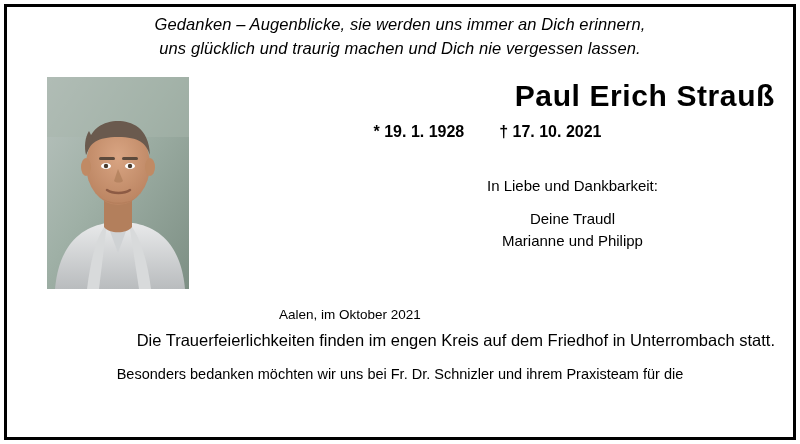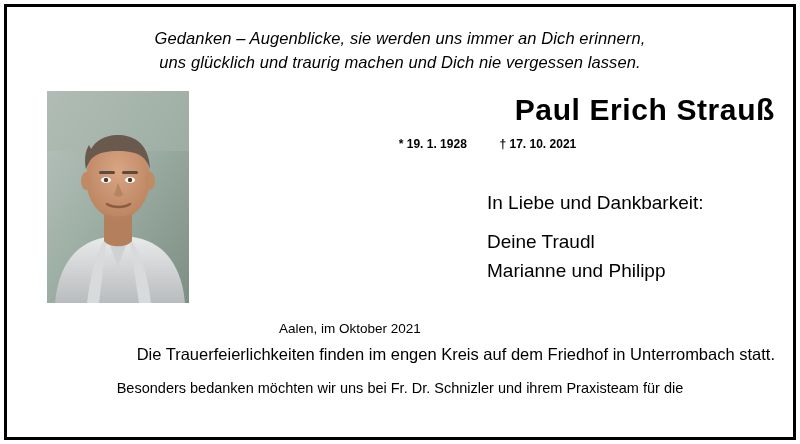--- a/index.html
+++ b/index.html
@@ -22,21 +22,21 @@
     border: 3px solid #000000;
     box-sizing: border-box;
     background: #ffffff;
     padding: 0;
   }
   .inner {
     position: relative;
     width: 100%;
     height: 100%;
     box-sizing: border-box;
-    padding: 18px 18px 10px 18px;
+    padding: 4px 18px 10px 18px;
   }
   .epitaph {
     text-align: center;
     font-style: italic;
     font-size: 16.5px;
     line-height: 1.45;
     letter-spacing: 0.1px;
     margin: 2px auto 10px auto;
     width: 92%;
   }
@@ -71,35 +71,35 @@
     font-size: 30px;
     font-weight: bold;
     letter-spacing: 0.6px;
   }
   .dates {
     position: absolute;
     left: 175px;
     right: 0;
     top: 52px;
     text-align: center;
-    font-size: 12px;
+    font-size: 16px;
     font-weight: bold;
   }
   .dates .sep {
     display: inline-block;
     width: 26px;
   }
 
   .family {
     position: absolute;
     left: 462px;
     top: 104px;
-    font-size: 19px;
+    font-size: 15px;
     line-height: 1.52;
-    text-align: left;
+    text-align: center;
   }
   .family div {
     white-space: nowrap;
   }
 
   .place-date {
     position: absolute;
     left: 254px;
     top: 236px;
     font-size: 13.5px;

